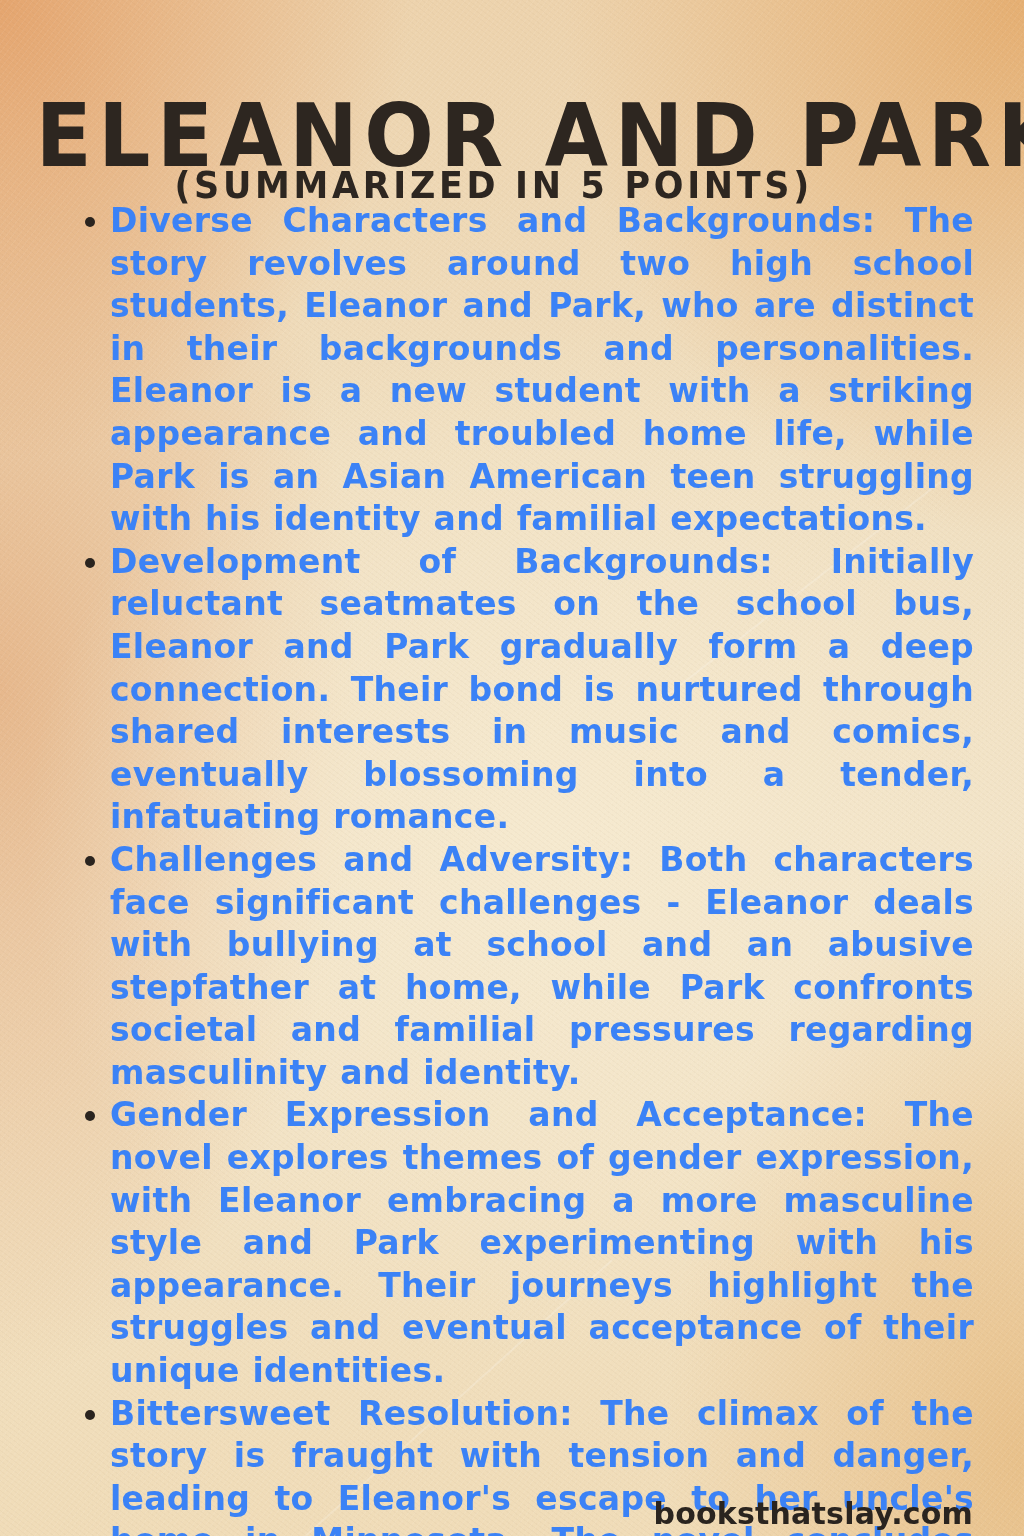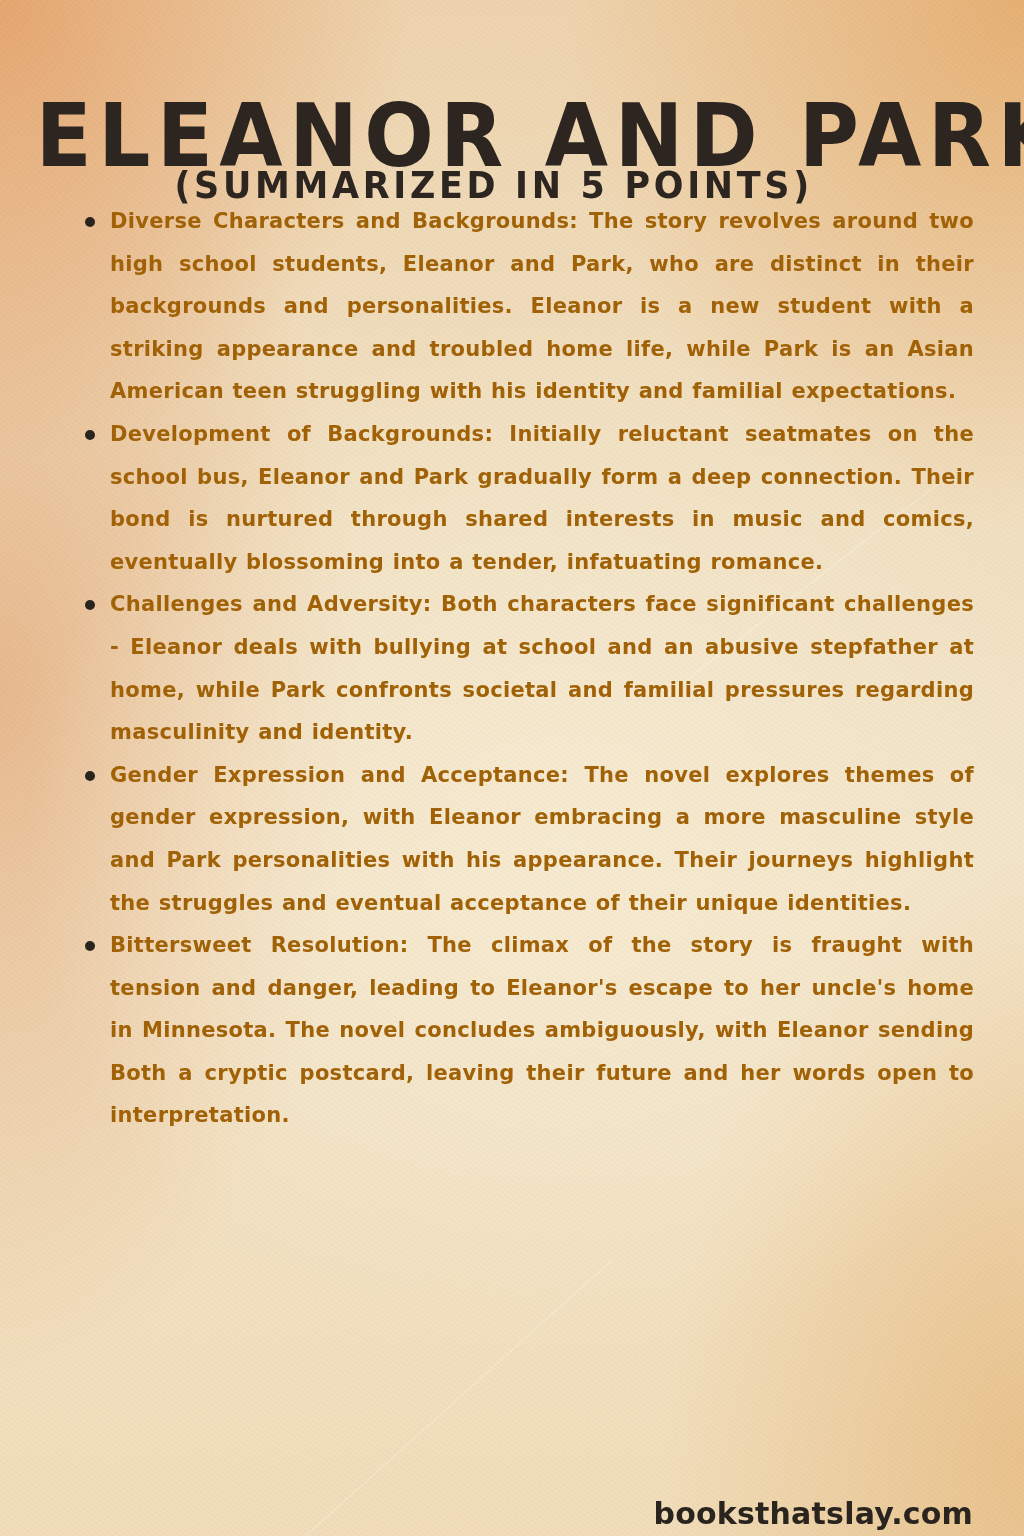--- a/index.html
+++ b/index.html
@@ -76,26 +76,26 @@
       top: 200px;
       width: 864px;
       margin: 0;
       padding: 0;
       list-style: none;
     }
     .point {
       position: relative;
       font-family: "DejaVu Sans", sans-serif;
       font-weight: bold;
-      font-size: 21px;
+      font-size: 33px;
       line-height: 42.6px;
       text-align: justify;
       letter-spacing: 0.3px;
       word-spacing: 1px;
-      color: #a16207;
+      color: #3b82f6;
     }
     .bullet {
       position: absolute;
       left: -25px;
       top: 17px;
       width: 10px;
       height: 10px;
       border-radius: 50%;
       background: #2a241f;
     }
@@ -130,21 +130,21 @@
   <li class="point">
     <span class="bullet"></span>
     <span>Development of Backgrounds: Initially reluctant seatmates on the school bus, Eleanor and Park gradually form a deep connection. Their bond is nurtured through shared interests in music and comics, eventually blossoming into a tender, infatuating romance.</span>
   </li>
   <li class="point">
     <span class="bullet"></span>
     <span>Challenges and Adversity: Both characters face significant challenges - Eleanor deals with bullying at school and an abusive stepfather at home, while Park confronts societal and familial pressures regarding masculinity and identity.</span>
   </li>
   <li class="point">
     <span class="bullet"></span>
-    <span>Gender Expression and Acceptance: The novel explores themes of gender expression, with Eleanor embracing a more masculine style and Park personalities with his appearance. Their journeys highlight the struggles and eventual acceptance of their unique identities.</span>
+    <span>Gender Expression and Acceptance: The novel explores themes of gender expression, with Eleanor embracing a more masculine style and Park experimenting with his appearance. Their journeys highlight the struggles and eventual acceptance of their unique identities.</span>
   </li>
   <li class="point">
     <span class="bullet"></span>
     <span>Bittersweet Resolution: The climax of the story is fraught with tension and danger, leading to Eleanor's escape to her uncle's home in Minnesota. The novel concludes ambiguously, with Eleanor sending Both a cryptic postcard, leaving their future and her words open to interpretation.</span>
   </li>
 </ul>
 
 <div class="footer">booksthatslay.com</div>
 
 </body></html>

